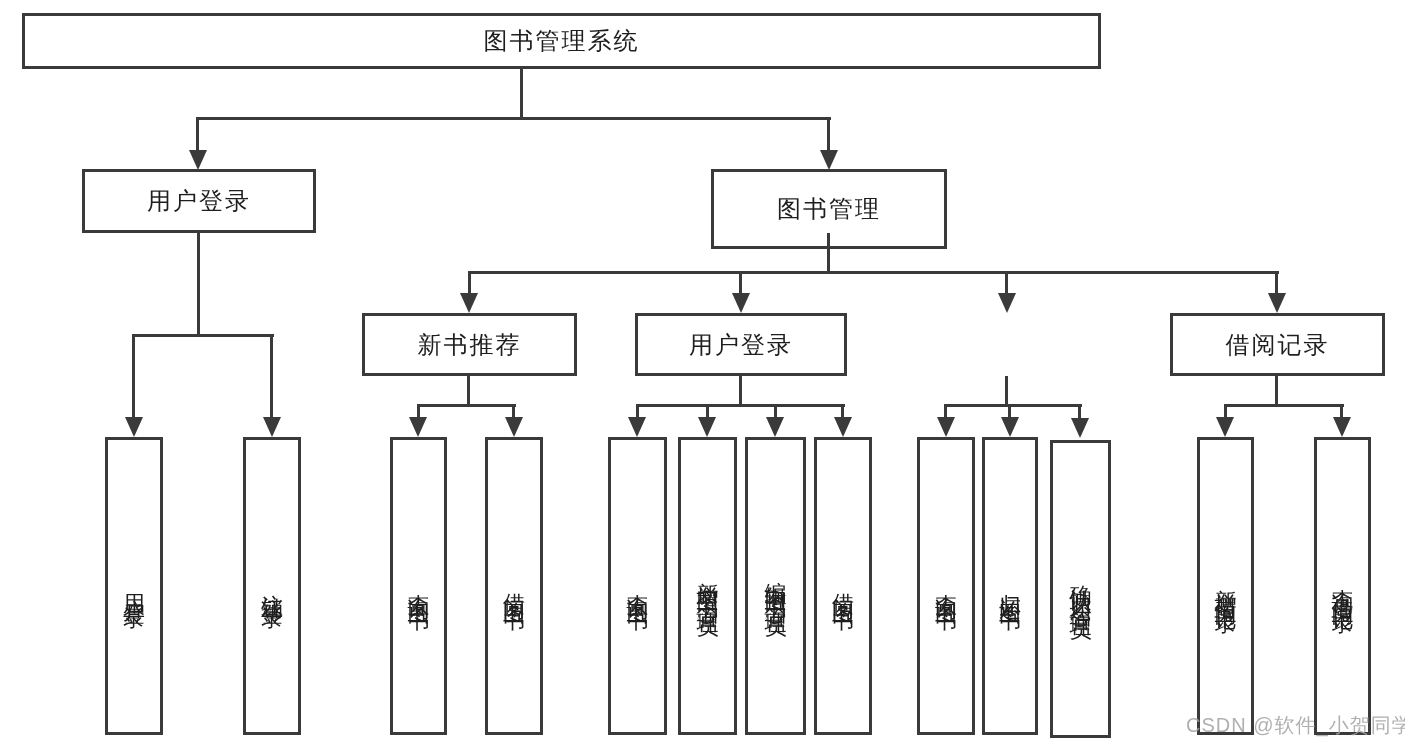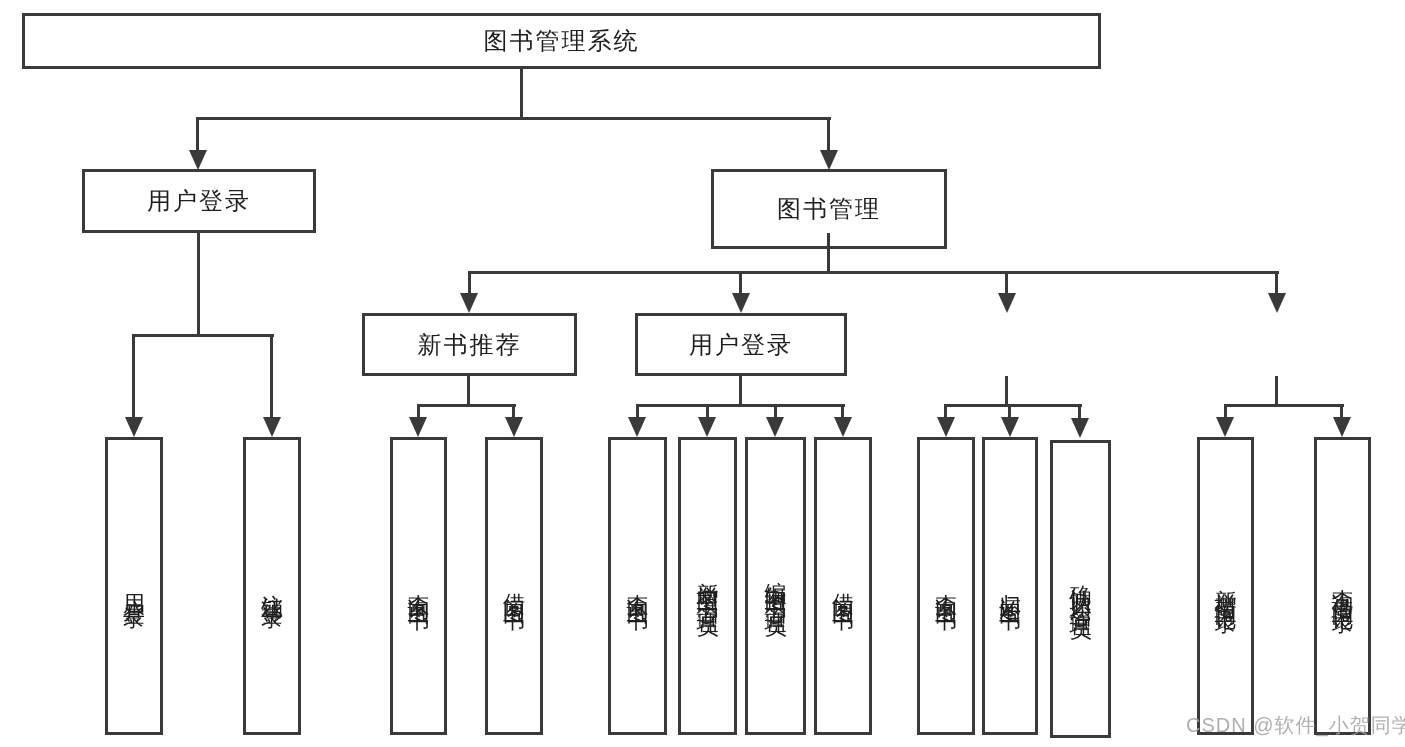--- a/index.html
+++ b/index.html
@@ -102,20 +102,23 @@
   <div class="ar" style="left:998px;top:293px"></div>
   <div class="vl" style="left:1275px;top:271px;height:24px"></div>
   <div class="ar" style="left:1268px;top:293px"></div>
 
   <div class="node h" style="left:362px;top:313px;width:215px;height:63px">
     <span>新书推荐</span>
   </div>
   <div class="node h" style="left:635px;top:313px;width:212px;height:63px">
     <span>用户登录</span>
   </div>
+  <div class="node h" style="left:1170px;top:313px;width:215px;height:63px">
+    <span>借阅记录</span>
+  </div>
 
   <div class="vl" style="left:467px;top:376px;height:31px"></div>
   <div class="hl" style="left:417px;top:404px;width:99px"></div>
   <div class="vl" style="left:417px;top:404px;height:15px"></div>
   <div class="ar" style="left:409px;top:417px"></div>
   <div class="vl" style="left:512px;top:404px;height:15px"></div>
   <div class="ar" style="left:505px;top:417px"></div>
 
   <div class="vl" style="left:739px;top:376px;height:31px"></div>
   <div class="hl" style="left:636px;top:404px;width:209px"></div>

